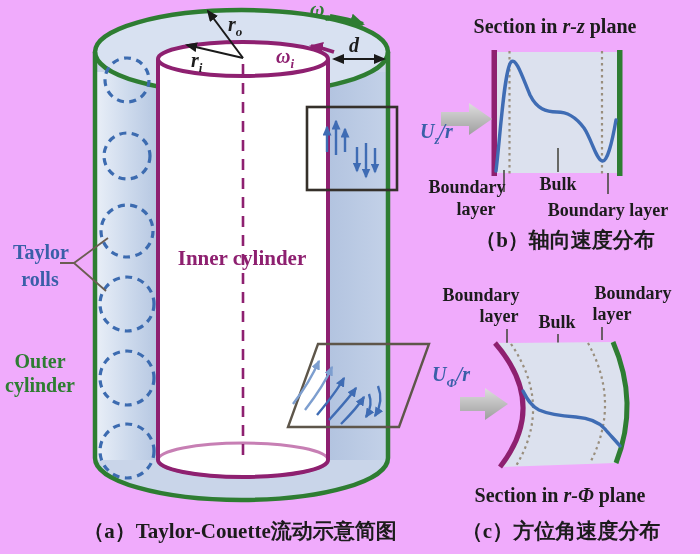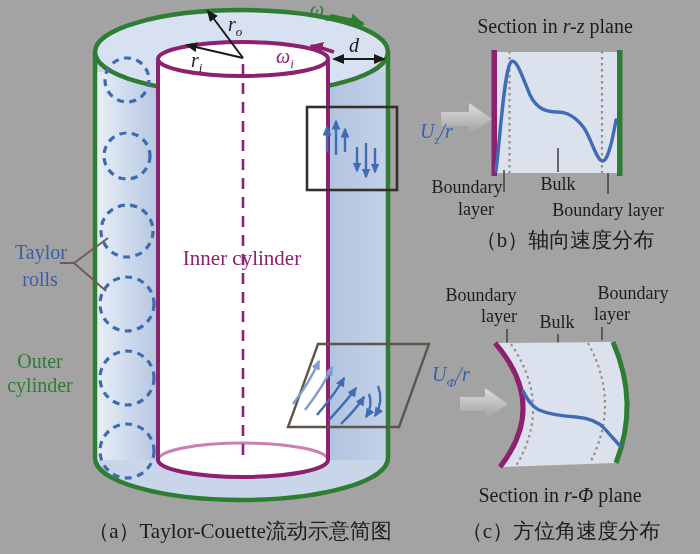--- a/index.html
+++ b/index.html
@@ -1,17 +1,17 @@
 <!DOCTYPE html>
 <html><head>
 <meta charset="utf-8">
 <style>
   html,body{margin:0;padding:0;background:#ffffff;}
-  .stage{position:relative;width:700px;height:554px;background:#a3a3a3;overflow:hidden;
-         font-family:"Liberation Serif","DejaVu Serif",serif;}
+  .stage{position:relative;width:700px;height:554px;background:#f0abfc;overflow:hidden;
+         font-family:"Liberation Serif","DejaVu Serif",serif;font-weight:bold;}
   svg text{font-family:"Liberation Serif","DejaVu Serif",serif;}
   .t-black{fill:#1c1c1c}
   .t-green{fill:#2e7d32}
   .t-purple{fill:#8e2070}
   .t-blue{fill:#3a5fa8}
   .it{font-style:italic}
   .f21{font-size:21px}
   .f20{font-size:20px}
   .f18{font-size:18px}
   .sub{font-size:13px}

